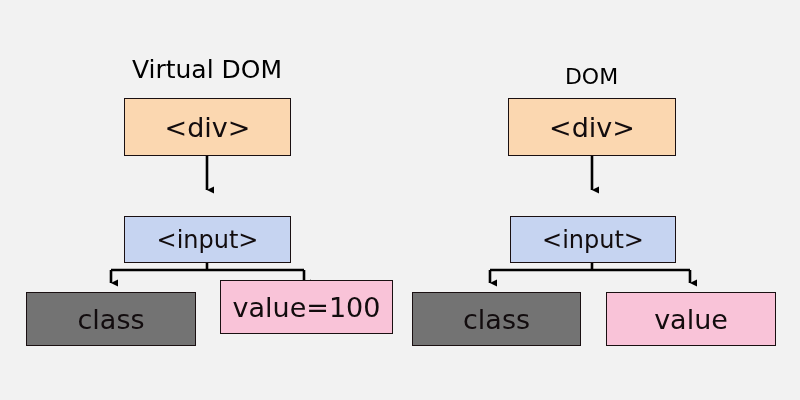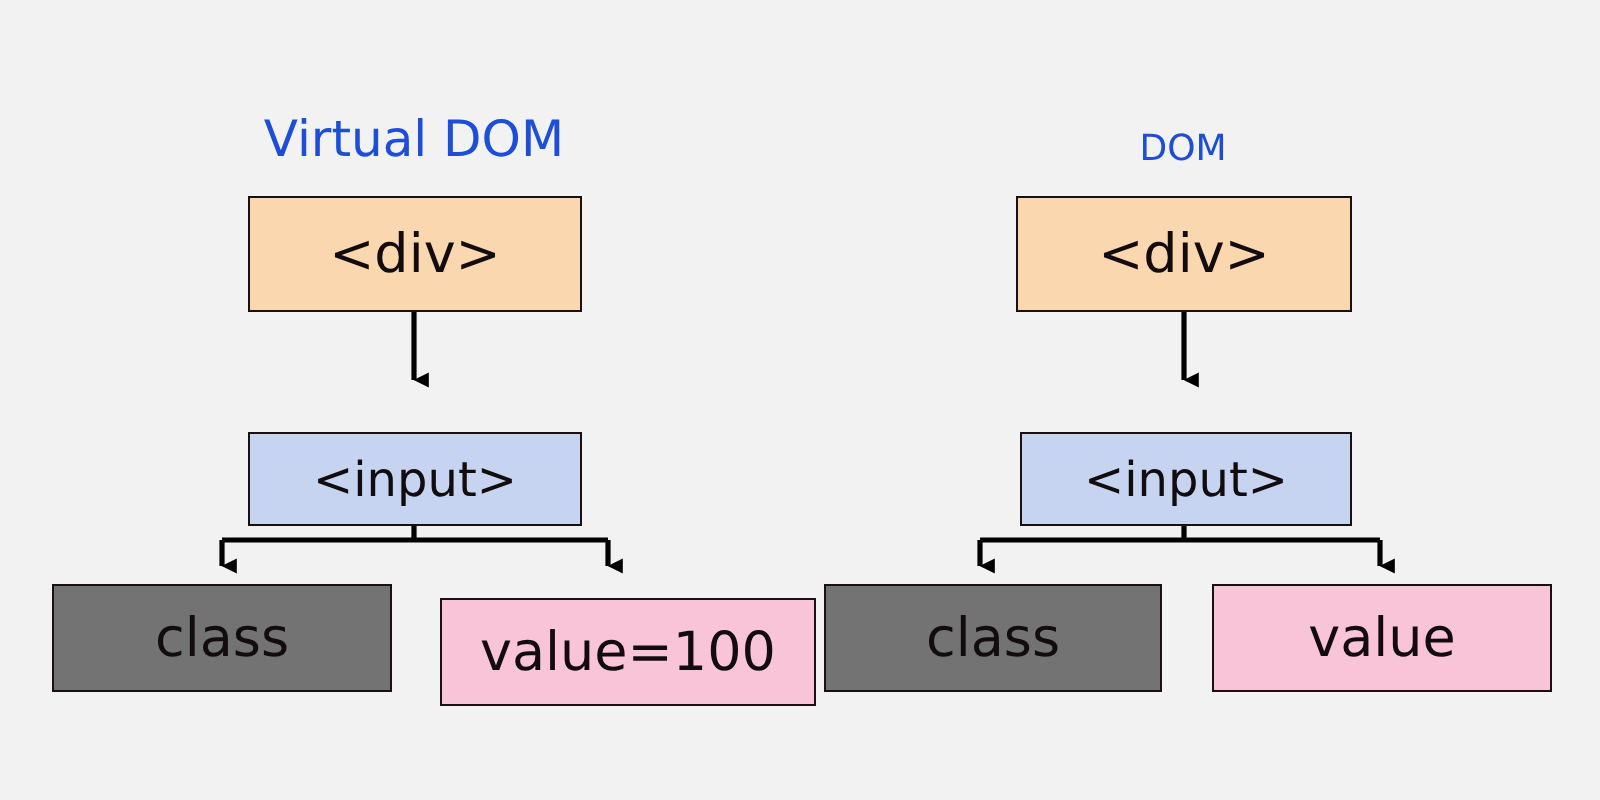--- a/index.html
+++ b/index.html
@@ -15,37 +15,37 @@
   }
   #canvas {
     position: relative;
     width: 800px;
     height: 400px;
     background: #f2f2f2;
   }
   .tree-title {
     position: absolute;
     text-align: center;
-    color: #1d4ed8;
+    color: #000000;
     font-family: "DejaVu Sans", sans-serif;
     font-weight: 400;
     white-space: nowrap;
     line-height: 1;
   }
   #title-virtual-dom {
     left: 124px;
     top: 57px;
     width: 166px;
     font-size: 25px;
   }
   #title-dom {
     left: 508px;
     top: 66px;
     width: 167px;
-    font-size: 18px;
+    font-size: 22px;
   }
   .node {
     position: absolute;
     box-sizing: border-box;
     border: 1.6px solid #1a1012;
     display: flex;
     align-items: center;
     justify-content: center;
     color: #120c0e;
     font-family: "DejaVu Sans", sans-serif;
@@ -55,21 +55,21 @@
   }
   .node-orange { background: #fbd7b0; }
   .node-blue   { background: #c6d4f1; margin-top: 16px; }
   .node-green  { background: #737373; }
   .node-pink   { background: #f9c3d8; }
 
   
   #node-vdom-div    { left: 124px; top: 98px;  width: 167px; height: 58px; font-size: 27px; }
   #node-vdom-input  { left: 124px; top: 200px; width: 167px; height: 47px; font-size: 24px; }
   #node-vdom-class  { left: 26px;  top: 292px; width: 170px; height: 54px; font-size: 27px; }
-  #node-vdom-value  { left: 220px; top: 299px; width: 188px; height: 54px; font-size: 27px; }
+  #node-vdom-value  { left: 220px; top: 280px; width: 173px; height: 54px; font-size: 27px; }
 
   
   #node-dom-div     { left: 508px; top: 98px;  width: 168px; height: 58px; font-size: 27px; }
   #node-dom-input   { left: 510px; top: 200px; width: 166px; height: 47px; font-size: 24px; }
   #node-dom-class   { left: 412px; top: 292px; width: 169px; height: 54px; font-size: 27px; }
   #node-dom-value   { left: 606px; top: 292px; width: 170px; height: 54px; font-size: 27px; }
 
   #edges {
     position: absolute;
     left: 0;

